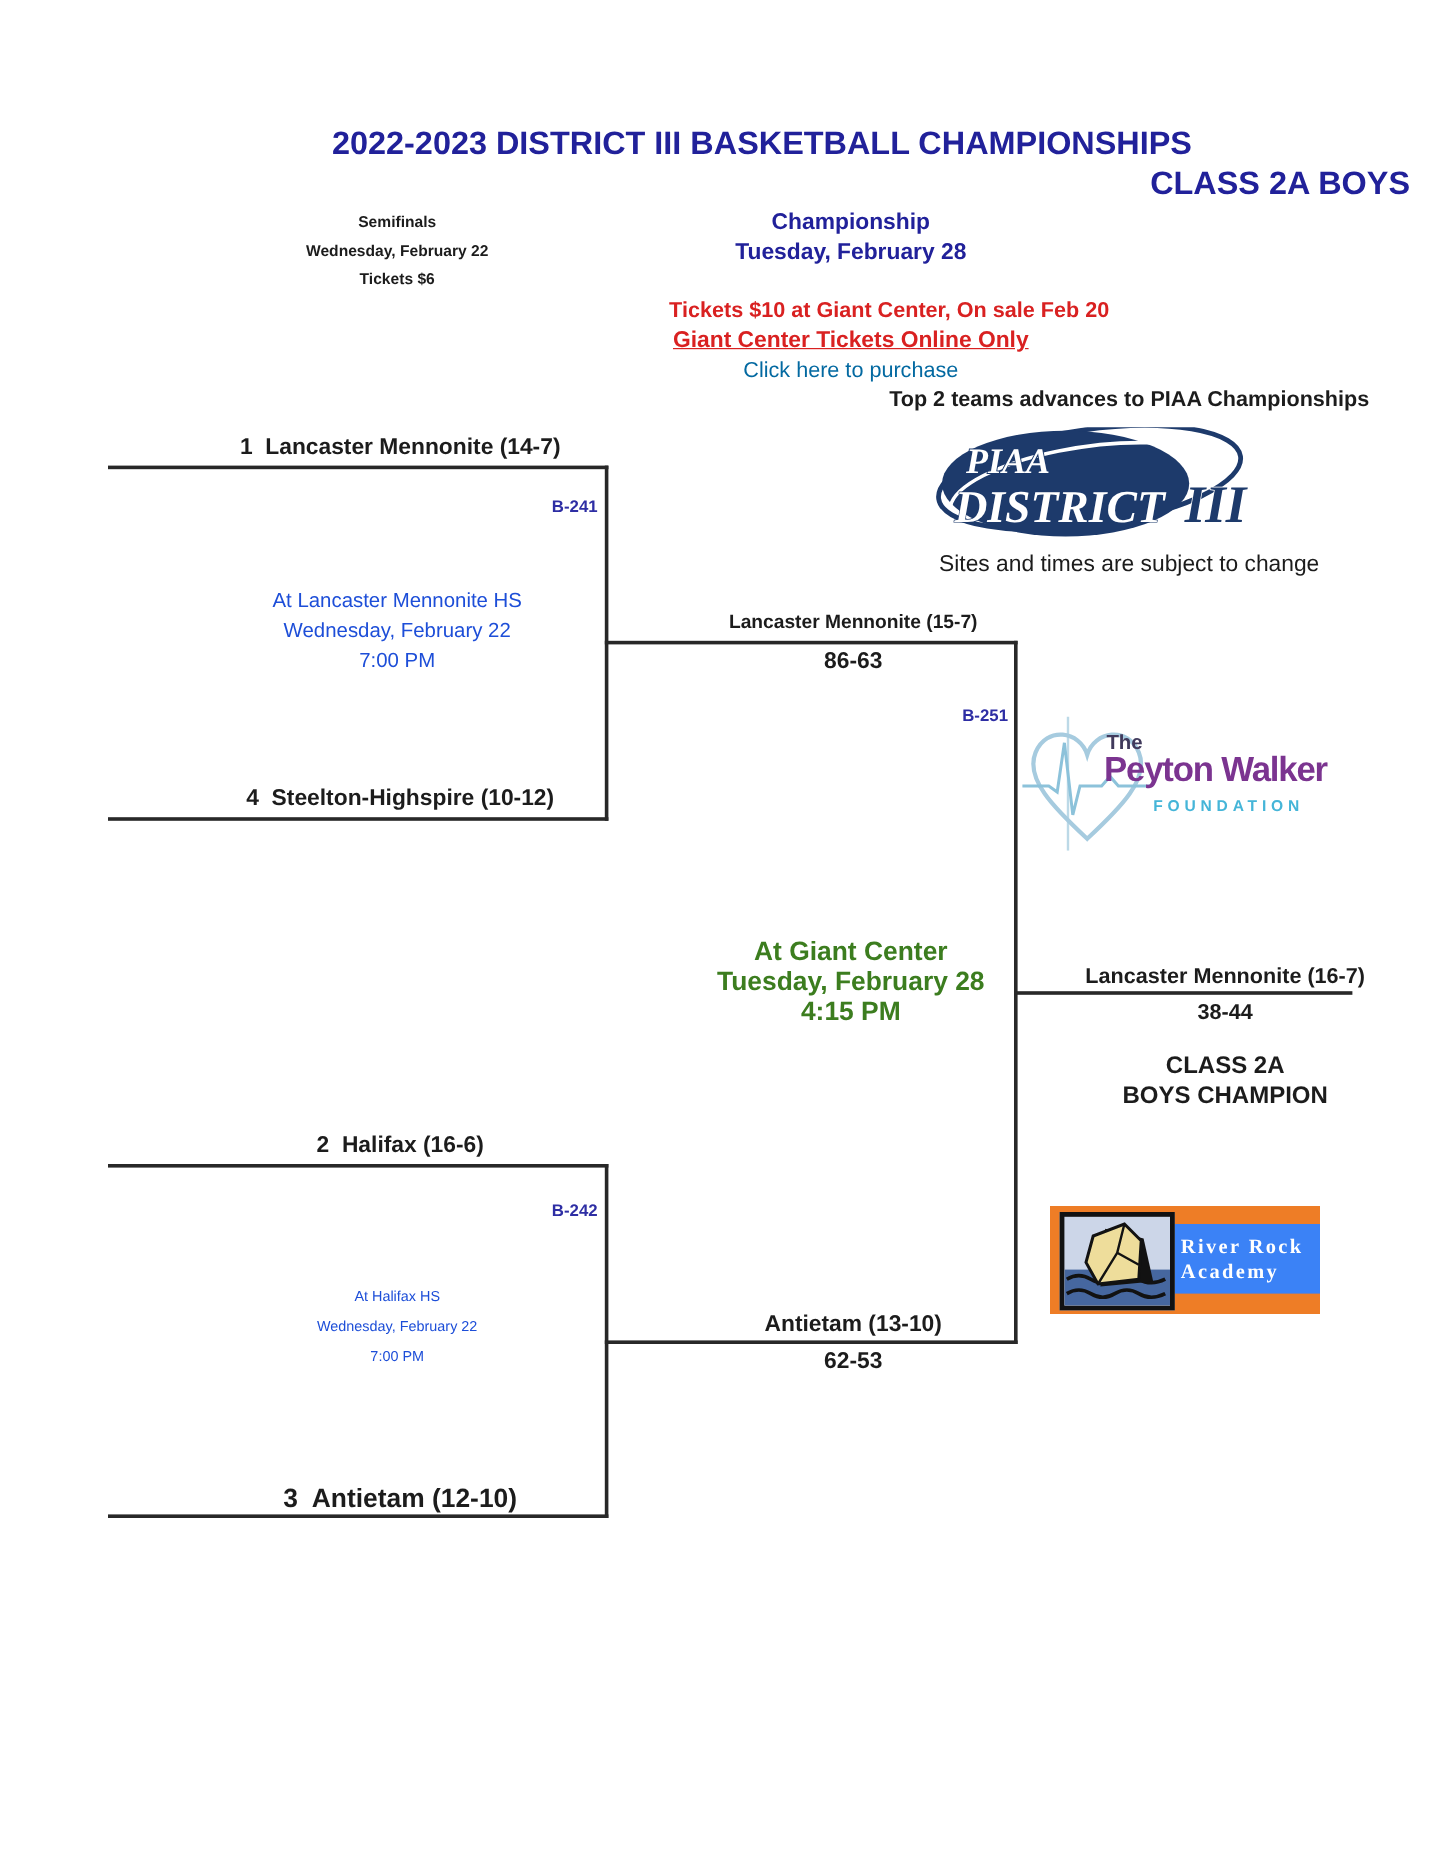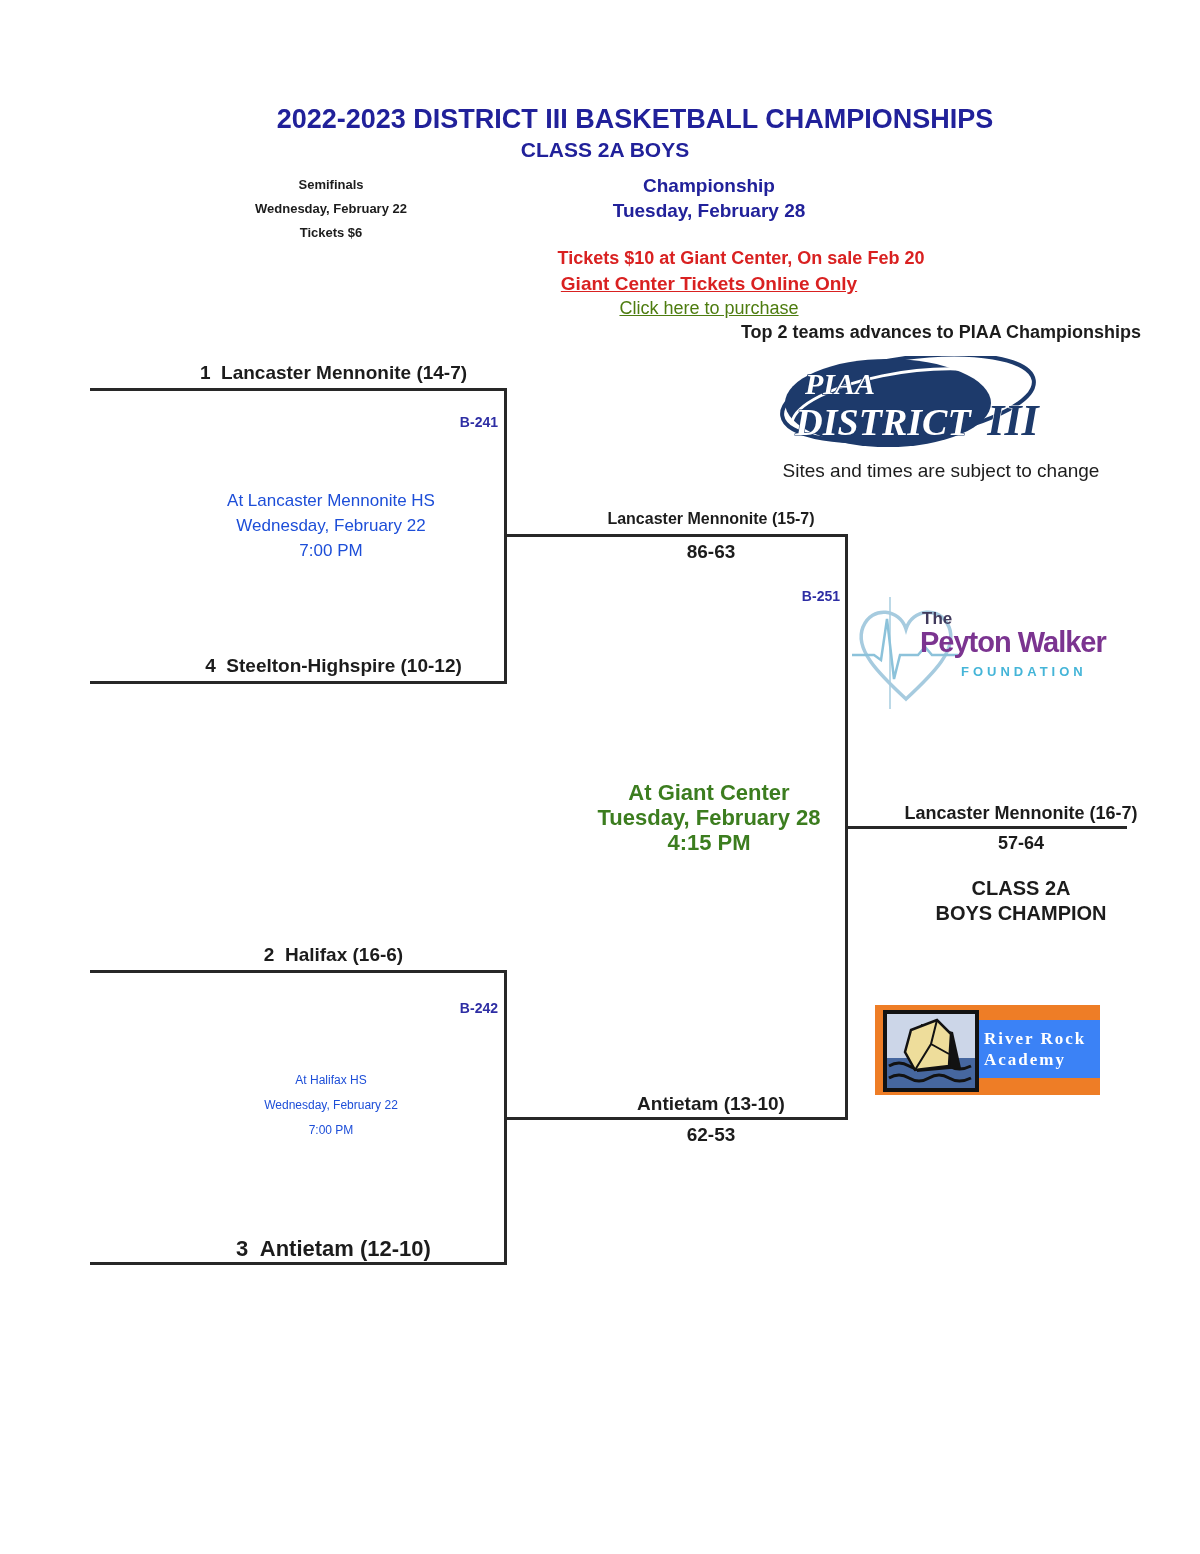--- a/index.html
+++ b/index.html
@@ -9,31 +9,31 @@
   .ctr{text-align:center;margin-left:35px;}
   .rgt{text-align:right;}
   .b{font-weight:bold;}
   .pre{white-space:pre;}
   .blue{color:#21219a;}
   .red{color:#d92121;}
   .navy{color:#2e2ea4;}
   .green{color:#1d4ed8;}
   .dgreen{color:#3c7d1f;}
   .u{text-decoration:underline;}
-  a.link{color:#4d7c0f;text-decoration:underline;cursor:pointer;}
+  a.link{color:#0369a1;cursor:pointer;}
   .ln{position:absolute;background:#282828;}
   .serif{font-family:"Liberation Serif",serif;}
 </style>
 </head>
 <body>
 
 <div class="sheet">
 
   <div class="t ctr b blue" style="left:0;top:104;width:1200px;top:104px;font-size:27px;">2022-2023 DISTRICT III BASKETBALL CHAMPIONSHIPS</div>
-  <div class="t ctr b blue" style="left:0;top:138px;width:1140px;font-size:21px;">CLASS 2A BOYS</div>
+  <div class="t ctr b blue" style="left:0;top:138px;width:1140px;font-size:27px;text-align:right;">CLASS 2A BOYS</div>
 
   <div class="t ctr b" style="left:96px;top:173px;width:400px;font-size:13px;line-height:24px;">
     <div>Semifinals</div>
     <div>Wednesday, February 22</div>
     <div>Tickets $6</div>
   </div>
 
   <div class="t ctr b blue" style="left:474px;top:173px;width:400px;font-size:19px;line-height:25px;">
     <div>Championship</div>
     <div>Tuesday, February 28</div>
@@ -84,21 +84,21 @@
 
   <div class="t rgt b navy" style="left:690px;top:588px;width:150px;font-size:14px;">B-251</div>
 
   <div class="t ctr b dgreen" style="left:524px;top:780px;width:300px;font-size:22px;line-height:25px;">
     <div>At Giant Center</div>
     <div>Tuesday, February 28</div>
     <div>4:15 PM</div>
   </div>
 
   <div class="t ctr b" style="left:845px;top:803px;width:282px;font-size:18px;">Lancaster Mennonite (16-7)</div>
-  <div class="t ctr b" style="left:845px;top:833px;width:282px;font-size:18px;">57-64</div>
+  <div class="t ctr b" style="left:845px;top:833px;width:282px;font-size:18px;">38-44</div>
   <div class="t ctr b" style="left:845px;top:876px;width:282px;font-size:20px;line-height:25px;">
     <div>CLASS 2A</div>
     <div>BOYS CHAMPION</div>
   </div>
 
   <div class="t" style="left:850px;top:595px;width:260px;height:115px;">
     <svg style="position:absolute;left:0;top:2px;" width="112" height="112" viewBox="0 0 112 112">
       <line x1="40" y1="0" x2="40" y2="112" stroke="#bcd9e7" stroke-width="2"></line>
       <path d="M56,32 C50,12 22,8 13,30 C4,52 28,76 56,102 C84,76 108,52 99,30 C90,8 62,12 56,32 Z" fill="none" stroke="#a6cbdf" stroke-width="3.5"></path>
       <polyline points="2,58 24,58 31,63 37,22 44,82 50,58 68,58 75,50 82,58 108,58" fill="none" stroke="#8cc2da" stroke-width="2.5"></polyline>

